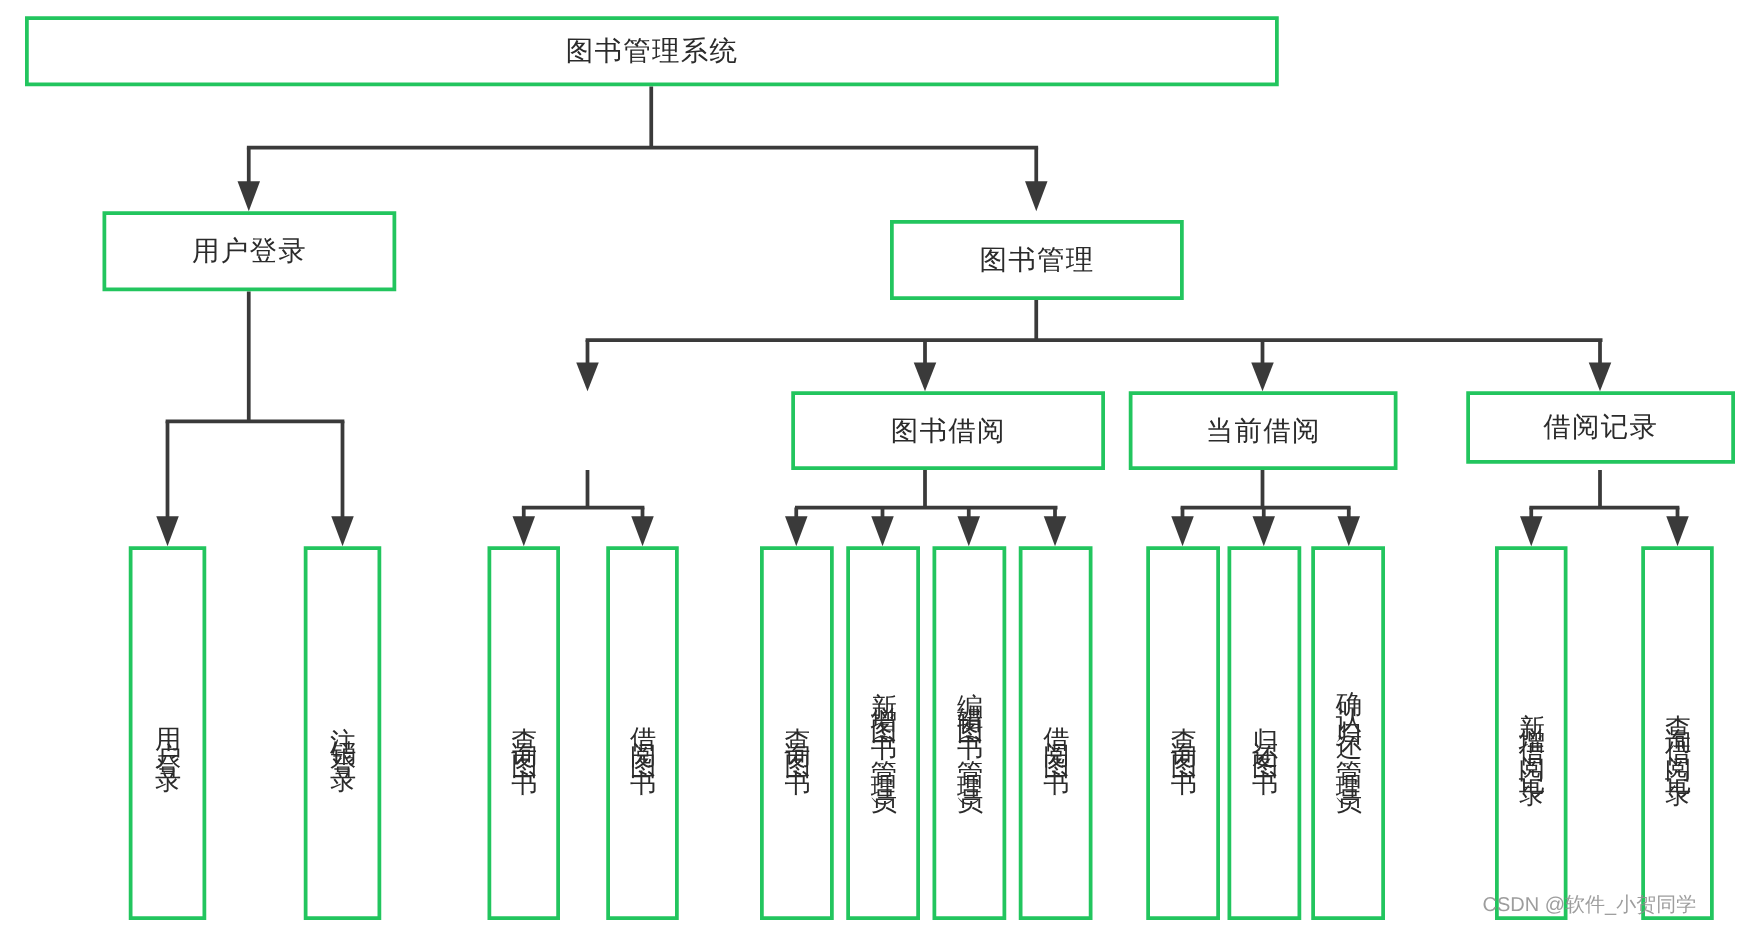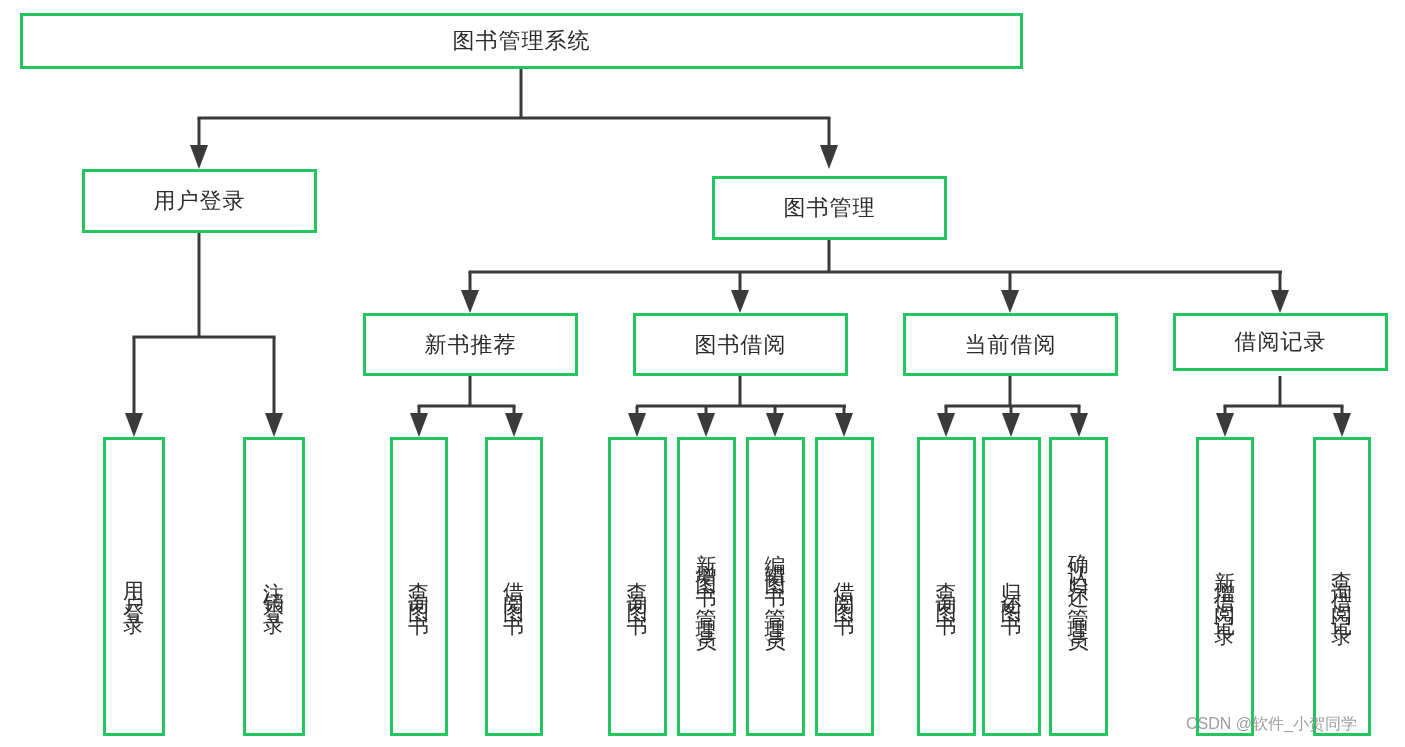--- a/index.html
+++ b/index.html
@@ -118,24 +118,21 @@
     <span>图书管理系统</span>
   </div>
 
   <div class="box h-box" style="left:82px; top:169px; width:235px; height:64px;">
     <span>用户登录</span>
   </div>
   <div class="box h-box" style="left:712px; top:176px; width:235px; height:64px;">
     <span>图书管理</span>
   </div>
 
-  <div class="box h-box" style="left:363px; top:313px; width:215px; height:63px;">
-    <span>新书推荐</span>
-  </div>
-  <div class="box h-box" style="left:633px; top:313px; width:215px; height:63px;">
+  <div class="box h-box" style="left:633px; top:313px; width:251px; height:63px;">
     <span>图书借阅</span>
   </div>
   <div class="box h-box" style="left:903px; top:313px; width:215px; height:63px;justify-content:center;">
     <span>当前借阅</span>
   </div>
   <div class="box h-box" style="left:1173px; top:313px; width:215px; height:58px;font-family:Liberation Mono, monospace;">
     <span>借阅记录</span>
   </div>
 
   <div class="box v-box" style="left:103px; top:437px; width:62px; height:299px;">

